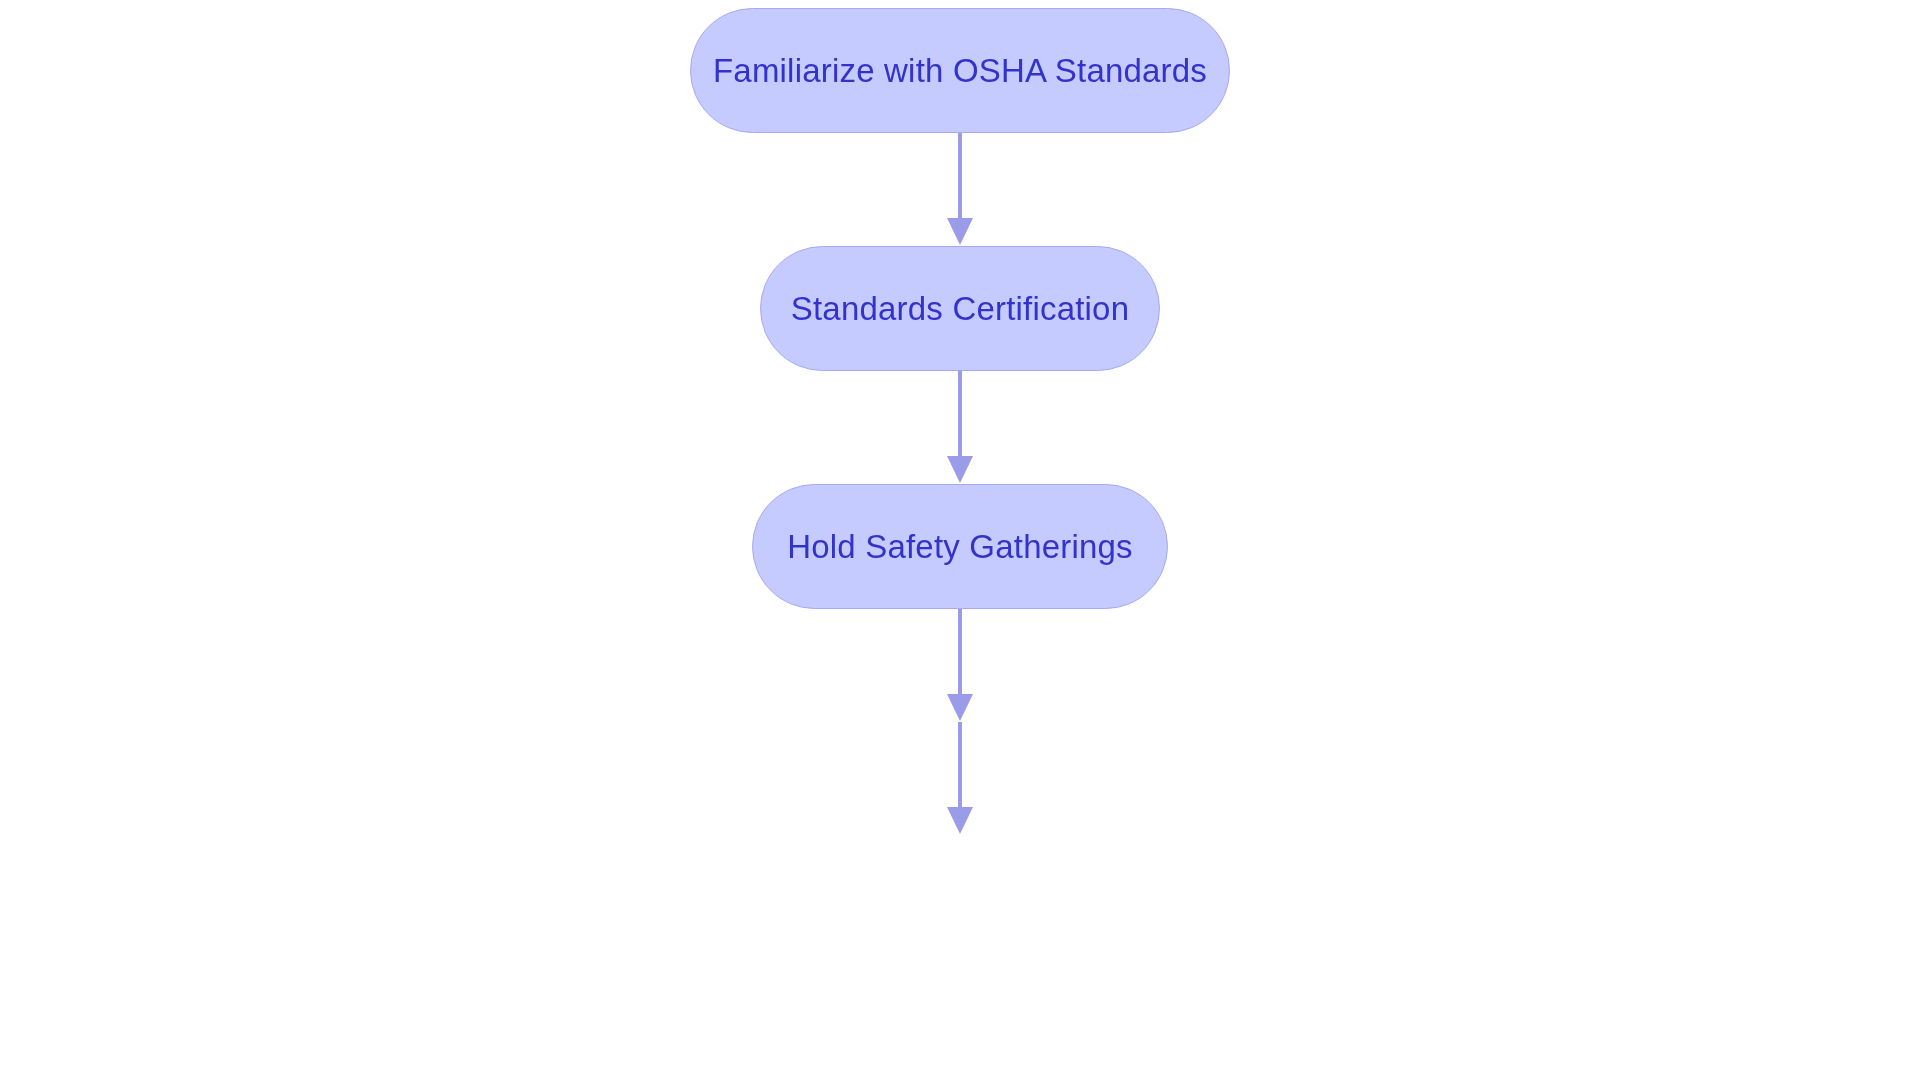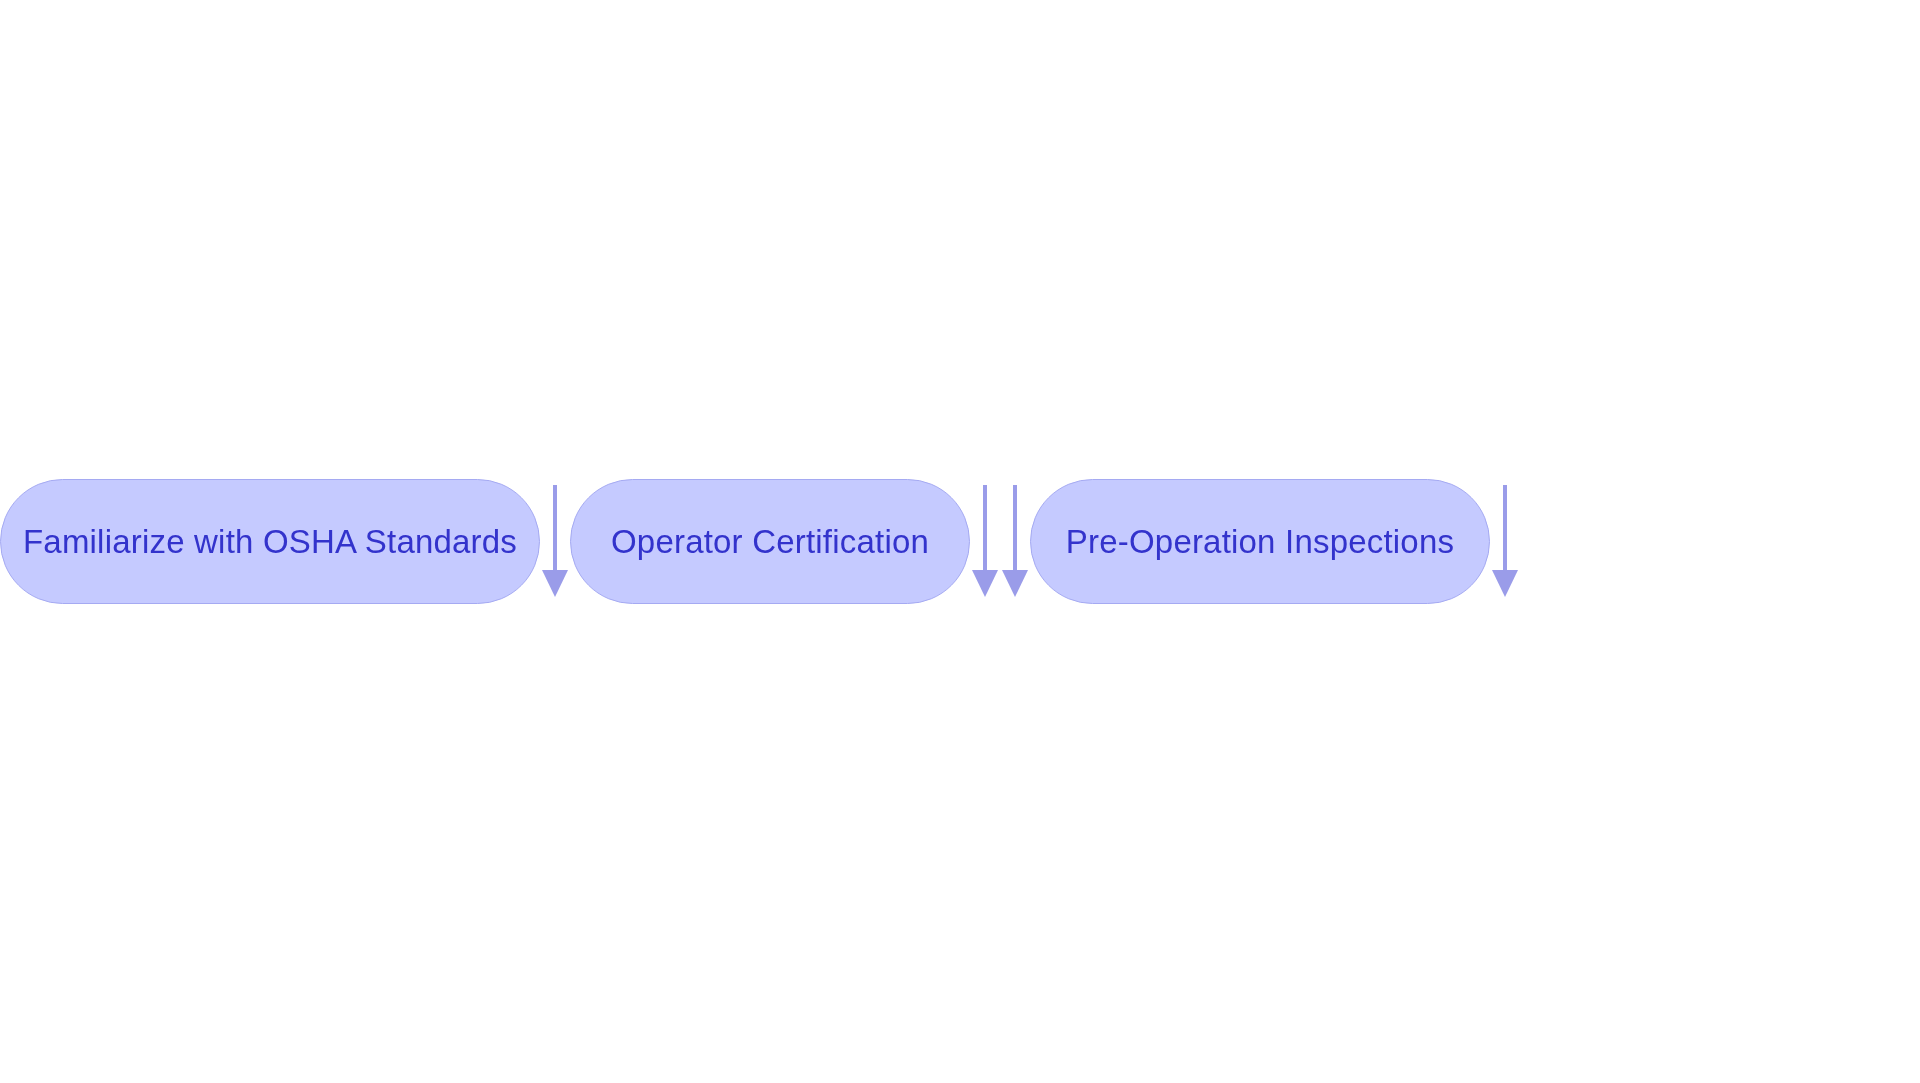--- a/index.html
+++ b/index.html
@@ -22,21 +22,21 @@
     background: #ffffff;
   }
 
   .flow-column {
     position: absolute;
     left: 0;
     top: 0;
     width: 1920px;
     height: 1083px;
     display: flex;
-    flex-direction: row;
+    flex-direction: column;
     align-items: center;
     justify-content: flex-start;
   }
 
   .flow-node {
     position: relative;
     box-sizing: border-box;
     height: 125px;
     display: flex;
     align-items: center;
@@ -108,38 +108,38 @@
     <div class="flow-node node-w-1">
       <span class="node-label">Familiarize with OSHA Standards</span>
     </div>
 
     <div class="flow-connector">
       <div class="connector-line"></div>
       <div class="connector-head"></div>
     </div>
 
     <div class="flow-node node-w-2">
-      <span class="node-label">Operator Certification</span>
+      <span class="node-label">Standards Certification</span>
+    </div>
+
+    <div class="flow-connector">
+      <div class="connector-line"></div>
+      <div class="connector-head"></div>
+    </div>
+
+    <div class="flow-node node-w-3">
+      <span class="node-label">Hold Safety Gatherings</span>
     </div>
 
     <div class="flow-connector">
       <div class="connector-line"></div>
       <div class="connector-head"></div>
     </div>
 
 
     <div class="flow-connector">
       <div class="connector-line"></div>
       <div class="connector-head"></div>
     </div>
 
-    <div class="flow-node node-w-4">
-      <span class="node-label">Pre-Operation Inspections</span>
-    </div>
-
-    <div class="flow-connector">
-      <div class="connector-line"></div>
-      <div class="connector-head"></div>
-    </div>
-
 
   </div>
 </div>
 
 </body></html>

